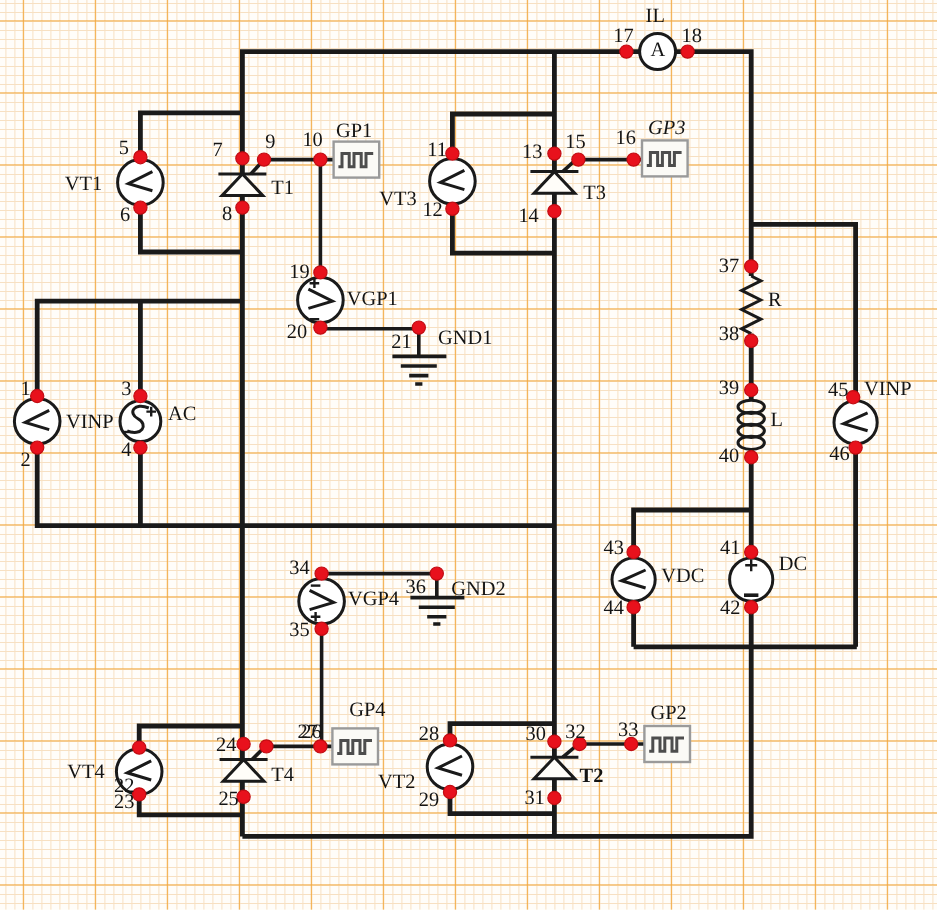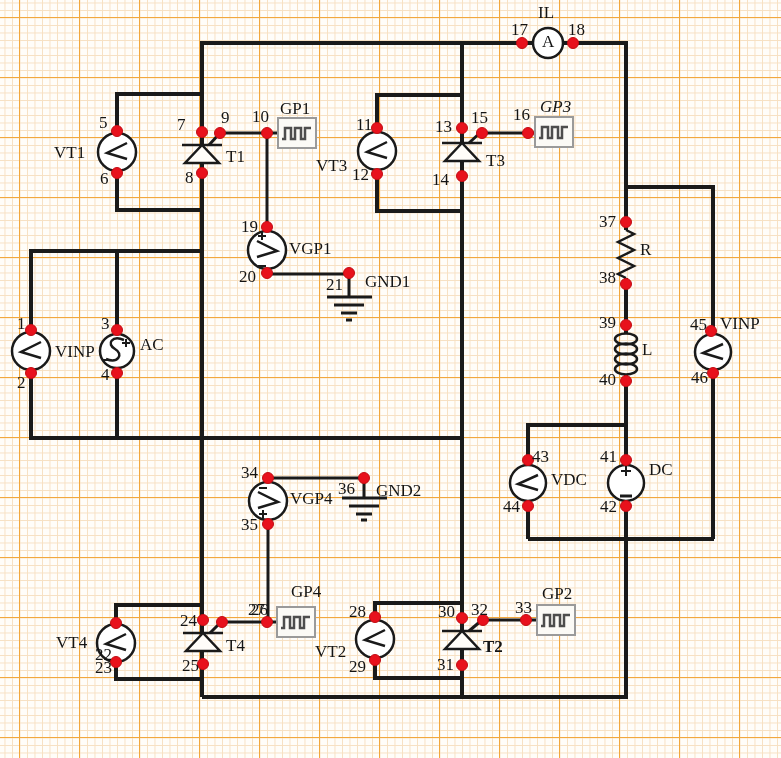--- a/index.html
+++ b/index.html
@@ -278,21 +278,21 @@
       <span class="lbl" style="left: 515px; top: 599px;">33</span>
       <span class="lbl" style="left: 241px; top: 464px;">34</span>
       <span class="lbl" style="left: 241px; top: 516px;">35</span>
       <span class="lbl" style="left: 338px; top: 480px;">36</span>
       <span class="lbl" style="left: 599px; top: 213px;">37</span>
       <span class="lbl" style="left: 599px; top: 269px;">38</span>
       <span class="lbl" style="left: 599px; top: 314px;">39</span>
       <span class="lbl" style="left: 599px; top: 371px;">40</span>
       <span class="lbl" style="left: 600px; top: 448px;">41</span>
       <span class="lbl" style="left: 600px; top: 498px;">42</span>
-      <span class="lbl" style="left: 532px; top: 448px; text-align: center;">43</span>
+      <span class="lbl" style="left: 503px; top: 448px; text-align: center;">43</span>
       <span class="lbl" style="left: 503px; top: 498px;">44</span>
       <span class="lbl" style="left: 690px; top: 316px;">45</span>
       <span class="lbl" style="left: 691px; top: 369px;">46</span>
       <span class="lbl" style="left: 54px; top: 144px;">VT1</span>
       <span class="lbl" style="left: 226px; top: 148px;">T1</span>
       <span class="lbl" style="left: 280px; top: 100px;">GP1</span>
       <span class="lbl" style="left: 289px; top: 240px;">VGP1</span>
       <span class="lbl" style="left: 365px; top: 273px;">GND1</span>
       <span class="lbl" style="left: 316px; top: 157px;">VT3</span>
       <span class="lbl" style="left: 486px; top: 152px;">T3</span>

